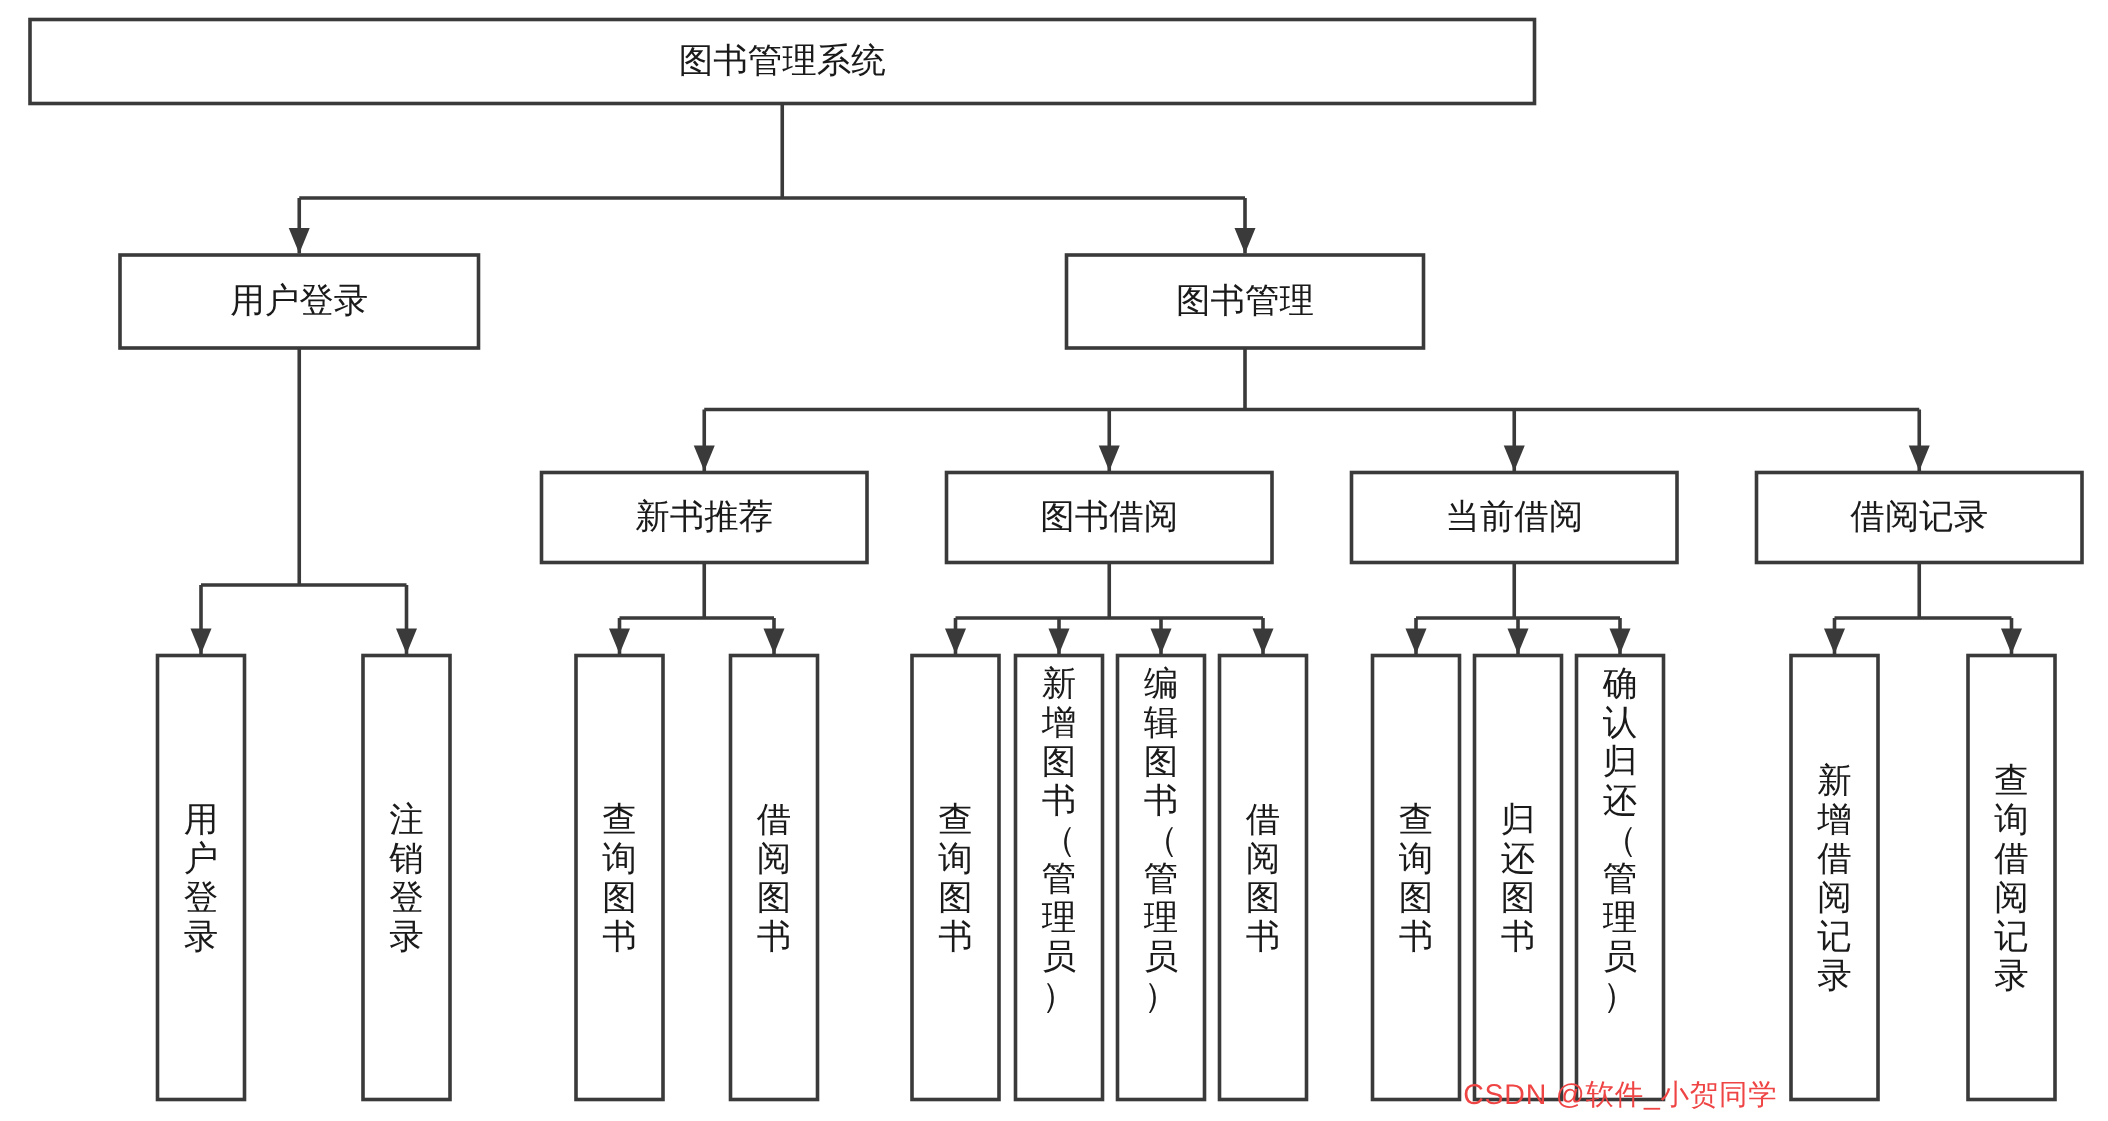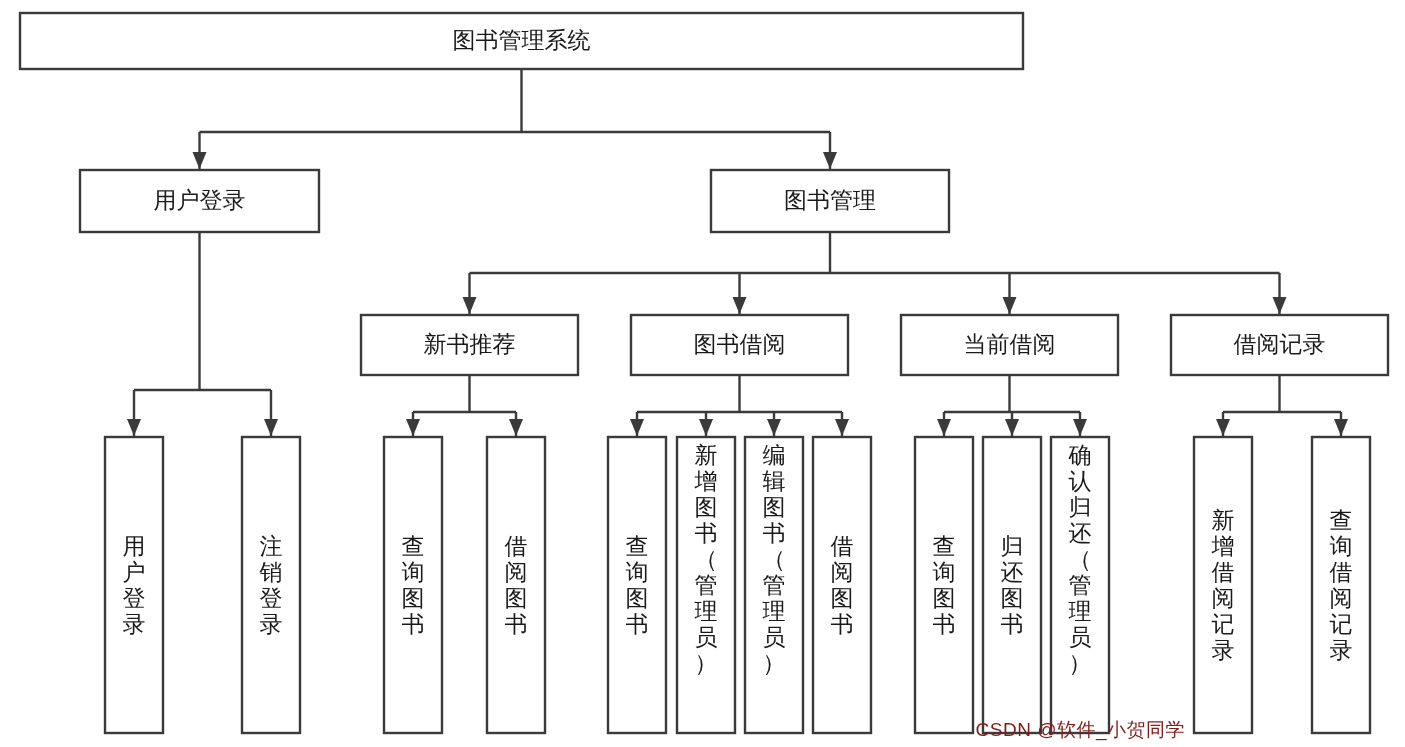--- a/index.html
+++ b/index.html
@@ -51,21 +51,21 @@
   }
   .arrow-head {
     fill: #3a3a3a;
   }
   .watermark-text {
     position: absolute;
     right: 8px;
     bottom: 4px;
     font-family: "Liberation Sans", "DejaVu Sans", sans-serif;
     font-size: 19px;
-    color: #7f1d1d;
+    color: #ef4444;
     white-space: nowrap;
     letter-spacing: 0.5px;
     pointer-events: none;
   }
 </style>
 </head>
 <body>
 
 <div id="diagram-root">
   <svg class="flow" viewBox="0 0 1405 747" xmlns="http://www.w3.org/2000/svg">

